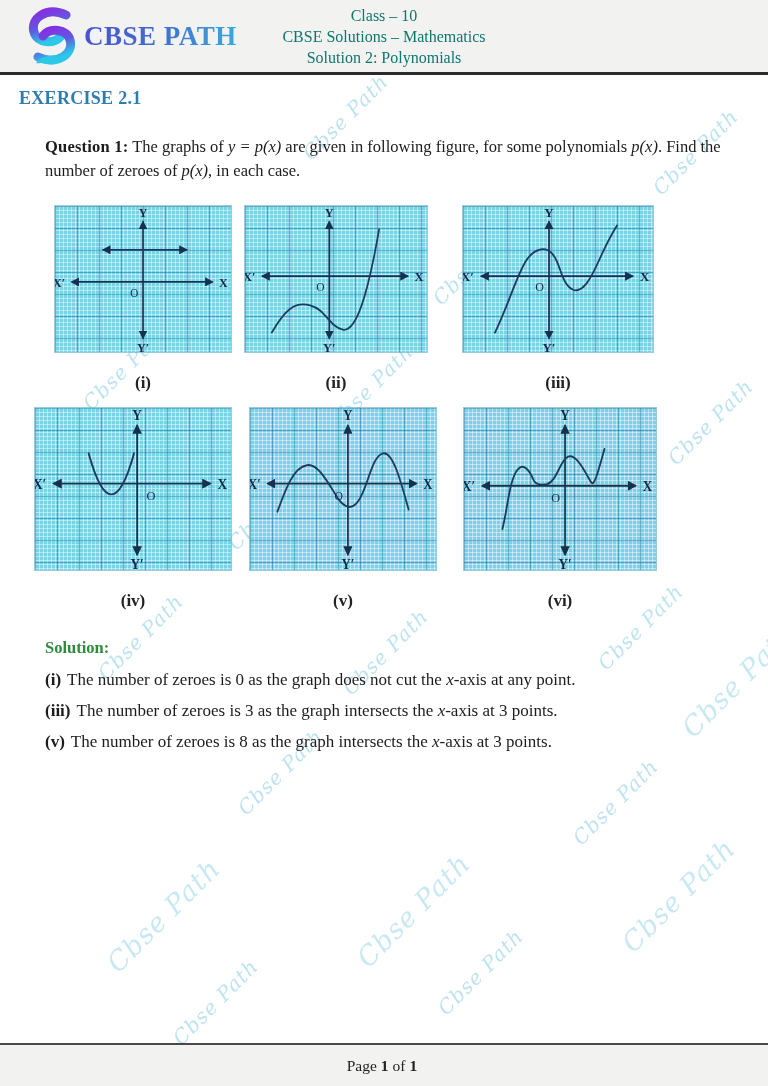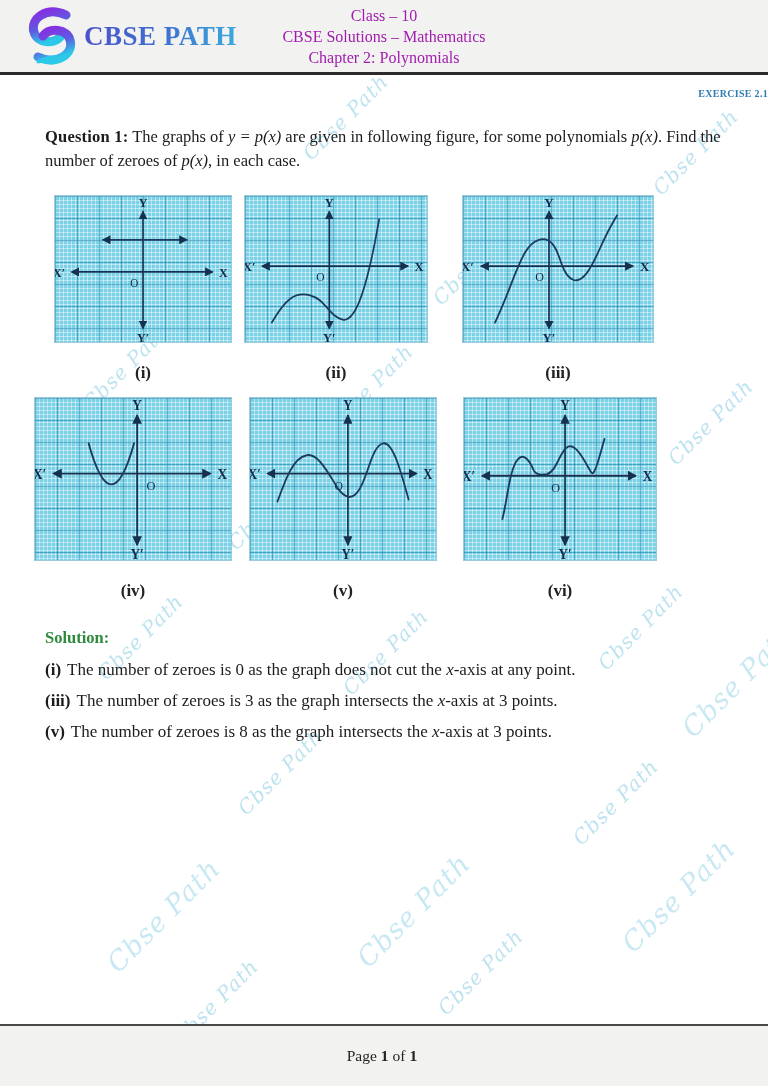--- a/index.html
+++ b/index.html
@@ -21,23 +21,23 @@
   .header {
     position:relative; z-index:2; height:75px; background:#f2f2f1;
     border-bottom:3px solid #2b2b2b; display:flex; align-items:center;
   }
   .brand { display:flex; align-items:center; gap:6px; padding-left:26px; width:300px; }
   .brand-name {
     font-size:27px; font-weight:bold; letter-spacing:0.5px;
     background:linear-gradient(90deg,#4b52cc,#3f6fd0,#3aa9dd);
     -webkit-background-clip:text; background-clip:text; color:transparent;
   }
-  .header-center { position:absolute; left:0; right:0; text-align:center; line-height:21px; font-size:16px; color:#a21caf; }
-  
-  .exercise-title { position:relative; z-index:1; text-align:right; margin-top:13px; font-size:10px; font-weight:bold; color:#2e7cb0; letter-spacing:0.3px; }
+  .header-center { position:absolute; left:0; right:0; text-align:center; line-height:21px; font-size:16px; color:#0f766e; }
+  
+  .exercise-title { position:relative; z-index:1; text-align:left; margin-top:13px; font-size:18px; font-weight:bold; color:#2e7cb0; letter-spacing:0.3px;margin-left:19px; }
   .question { position:relative; z-index:1; margin:26px 45px 0 45px; font-size:16.5px; line-height:24px; }
   .question b { letter-spacing:0.2px; }
   .math { font-style:italic; }
   
   .fig-row { position:relative; z-index:1; display:flex; }
   .fig-row.row1 { margin-top:23px; padding-left:55px; }
   .fig-row.row2 { margin-top:15px; padding-left:35px; }
   .fig-cell { display:flex; flex-direction:column; align-items:center; }
   .graph-box {
     position:relative;
@@ -57,21 +57,21 @@
   .alabel { font-family:"Liberation Serif", serif; font-size:13px; font-weight:bold; fill:#13294b; }
   .olabel { font-family:"Liberation Serif", serif; font-size:12px; fill:#13294b; }
   .fig-caption { margin-top:21px; font-size:17px; font-weight:600; color:#222; }
   
   .solution { position:relative; z-index:1; margin:27px 45px 0 45px; }
   .sol-heading { font-size:16.5px; font-weight:bold; color:#2e8b3d; }
   .sol-item { margin-top:12px; font-size:17px; line-height:19px; }
   .sol-label { font-weight:bold; margin-right:6px; }
   
   .footer {
-    position:absolute; z-index:2; left:0; right:0; bottom:0; height:62px;
+    position:absolute; z-index:2; left:0; right:0; bottom:0; height:43px;
     background:#f2f2f1; border-top:2px solid #4a4a4a;
     display:flex; align-items:center; justify-content:center; font-size:15.5px; color:#222;
   }
   .footer b { margin:0 4px; }
 </style>
 </head>
 <body>
 
 <svg width="0" height="0" style="position:absolute" aria-hidden="true">
   <defs>
@@ -114,21 +114,21 @@
       <svg width="52" height="58" viewBox="0 0 52 58">
         <path d="M40,8 C20,-1 4,12 8,25 C11,36 28,38 35,29" fill="none" stroke="url(#logograd)" stroke-width="9" stroke-linecap="round"></path>
         <path d="M12,50 C32,59 48,46 44,33 C41,22 24,20 17,29" fill="none" stroke="url(#logograd)" stroke-width="9" stroke-linecap="round"></path>
         <path d="M10,56 C18,57 26,54 30,48 C22,49 14,50 10,56 Z" fill="#2cc8e8"></path>
       </svg>
       <span class="brand-name">CBSE PATH</span>
     </div>
     <div class="header-center">
       <div>Class – 10</div>
       <div>CBSE Solutions – Mathematics</div>
-      <div>Chapter 2: Polynomials</div>
+      <div>Solution 2: Polynomials</div>
     </div>
   </div>
 
   <div class="exercise-title">EXERCISE 2.1</div>
 
   <p class="question"><b>Question 1:</b><span> The graphs of </span><span class="math">y = p(x)</span><span> are given in following figure, for some polynomials </span><span class="math">p(x)</span><span>. Find the number of zeroes of </span><span class="math">p(x)</span><span>, in each case.</span></p>
 
   <div class="fig-row row1">
 
     <div class="fig-cell">

